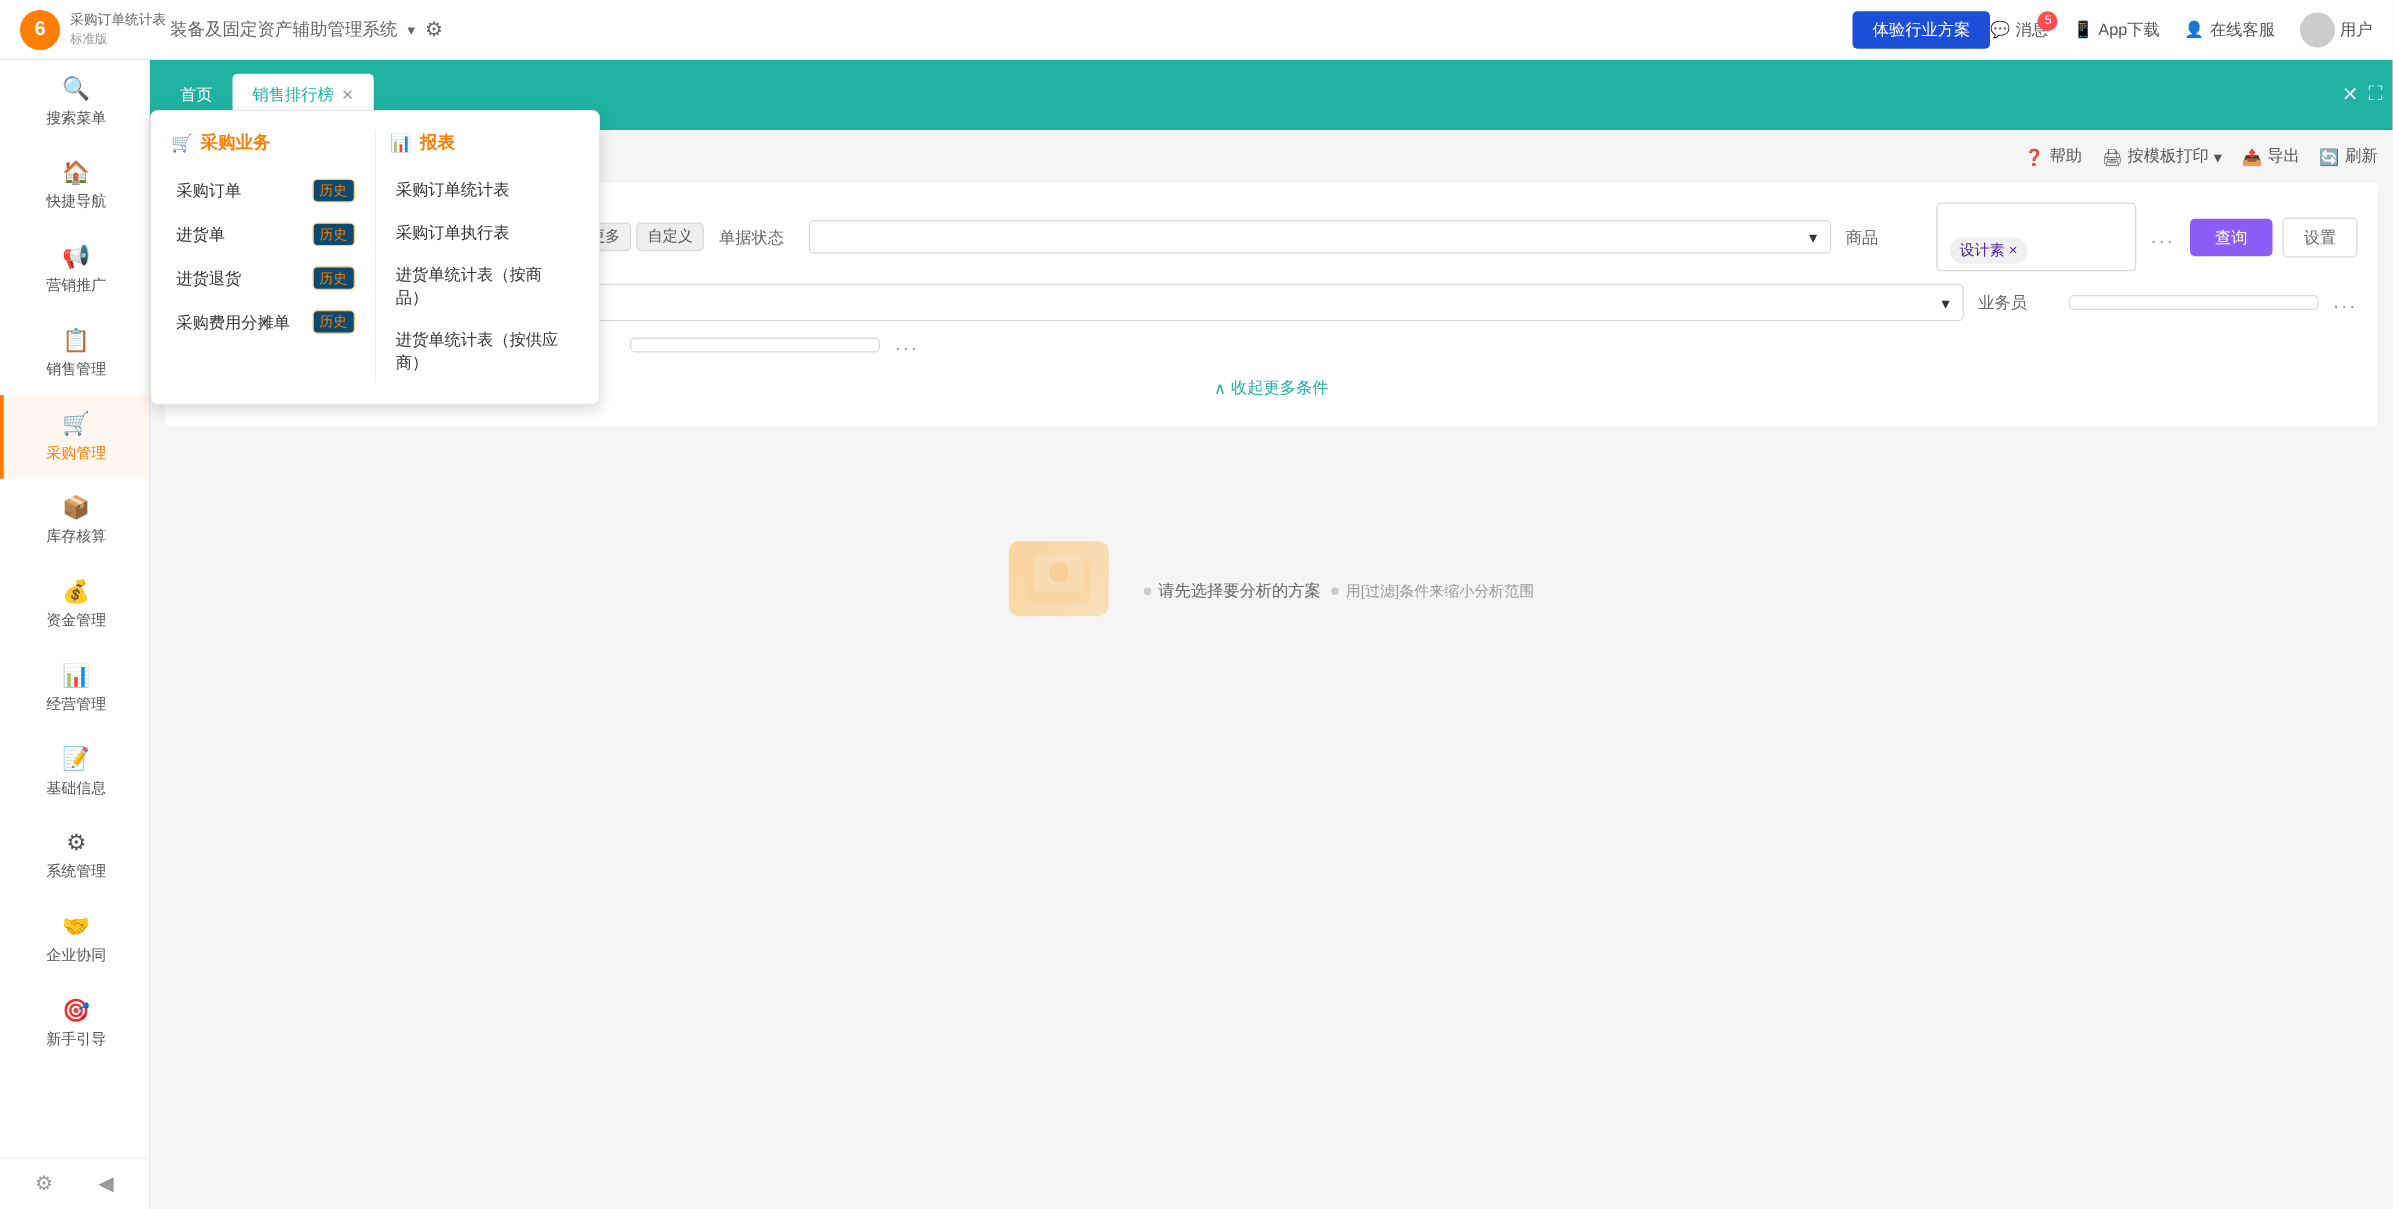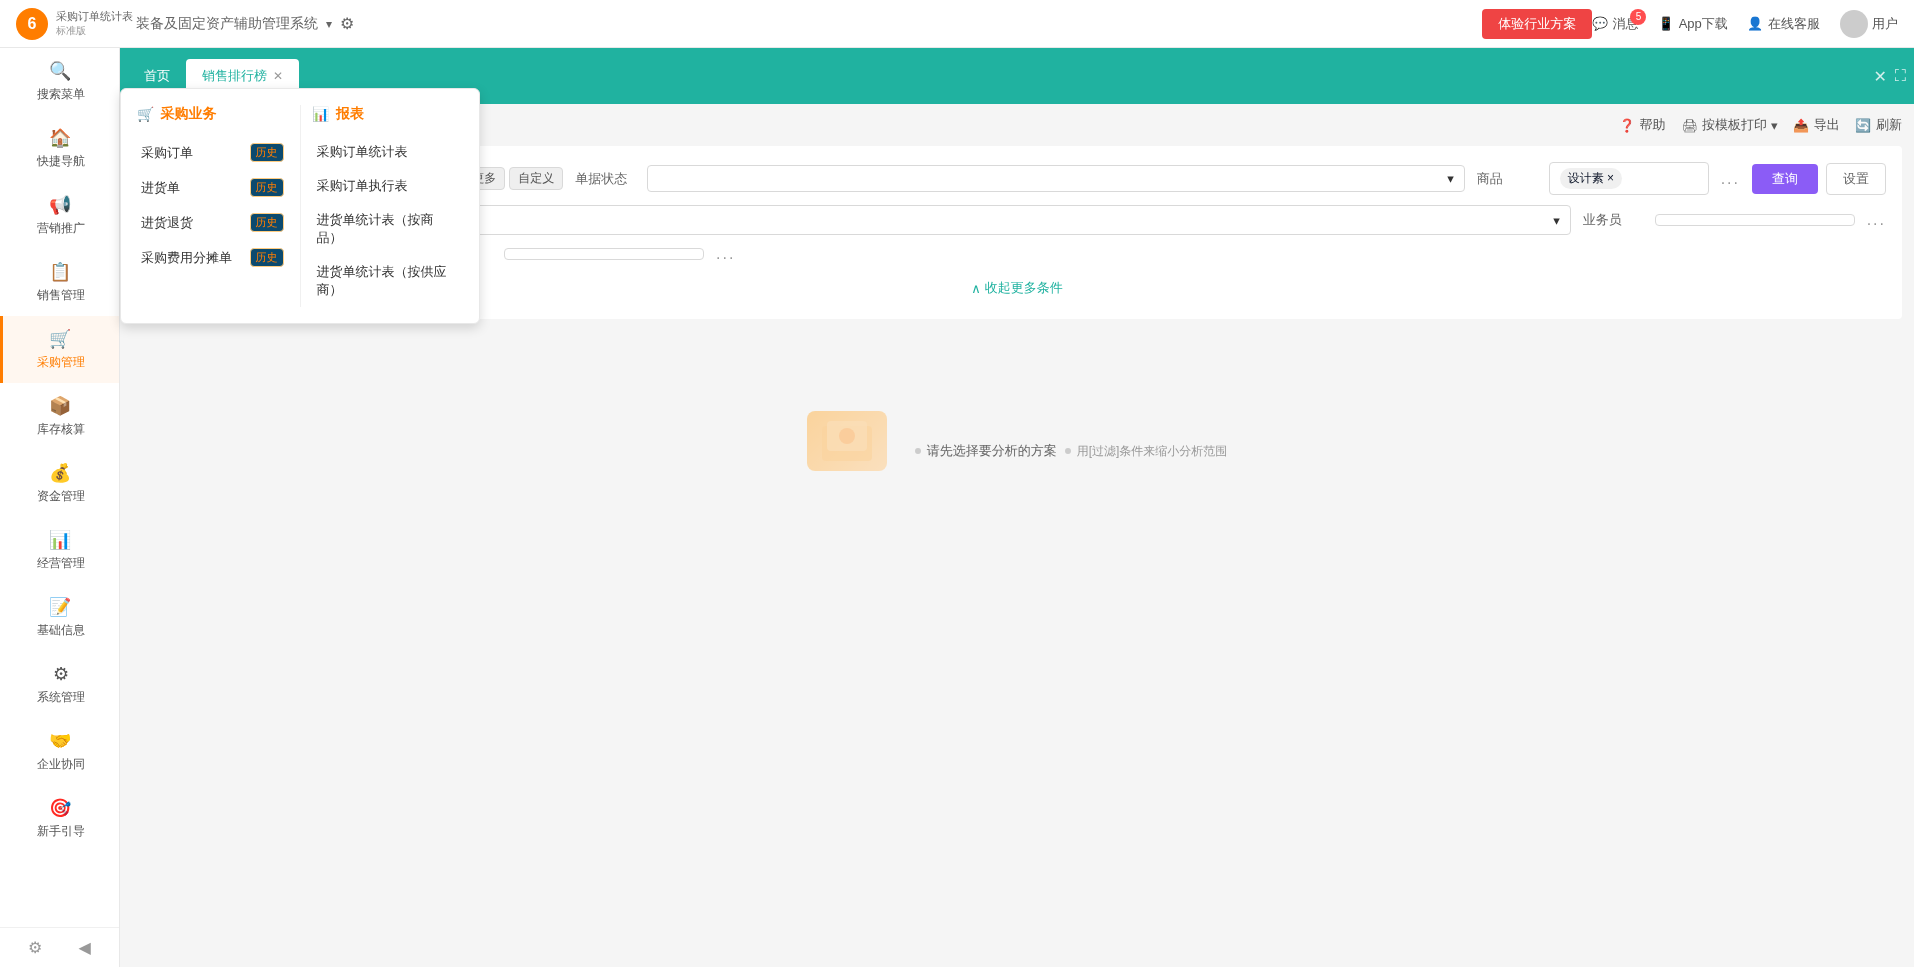--- a/index.html
+++ b/index.html
@@ -43,21 +43,21 @@
     .system-title span { color: #666; }
     .system-dropdown { cursor: pointer; color: #999; font-size: 12px; }
     .header-actions {
       display: flex;
       align-items: center;
       gap: 20px;
       color: #666;
       font-size: 13px;
     }
     .industry-btn {
-      background: #ef4444;
+      background: #1d4ed8;
       color: white;
       border: none;
       padding: 6px 16px;
       border-radius: 4px;
       cursor: pointer;
       font-size: 13px;
     }
     .header-icon-item {
       display: flex; align-items: center; gap: 4px;
       cursor: pointer; color: #555;
@@ -192,21 +192,22 @@
       cursor: pointer;
       display: flex; align-items: center; justify-content: space-between;
       gap: 8px;
     }
     .filter-tag {
       background: #f0f0f0;
       border-radius: 12px;
       padding: 2px 8px;
       font-size: 12px;
       display: flex; align-items: center; gap: 4px;
-      color: #0f172a;
+      color: #4c1d95;
+      margin-top: 22px;
     }
     .filter-select {
       border: 1px solid #d9d9d9;
       border-radius: 4px;
       padding: 5px 10px;
       font-size: 13px;
       flex: 1; min-width: 200px;
       cursor: pointer;
       display: flex; align-items: center; justify-content: space-between;
     }

